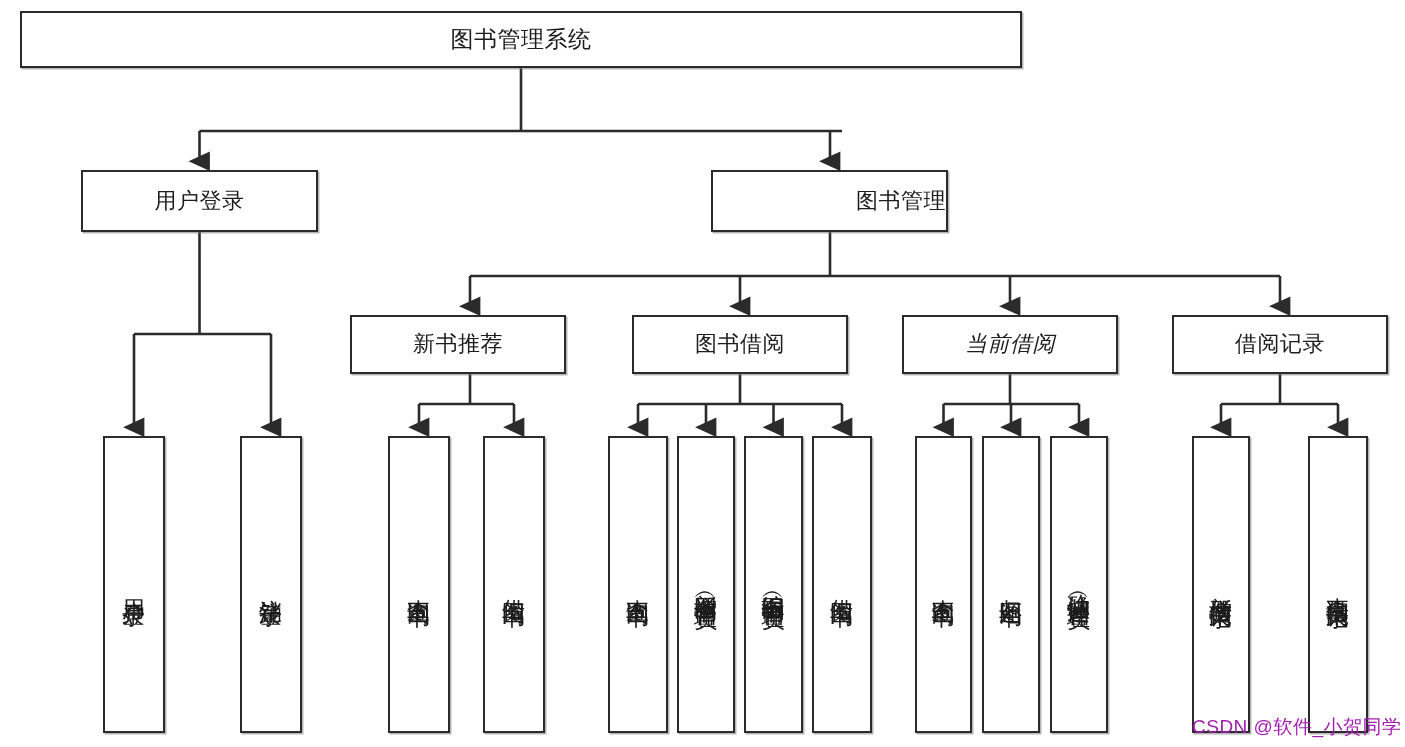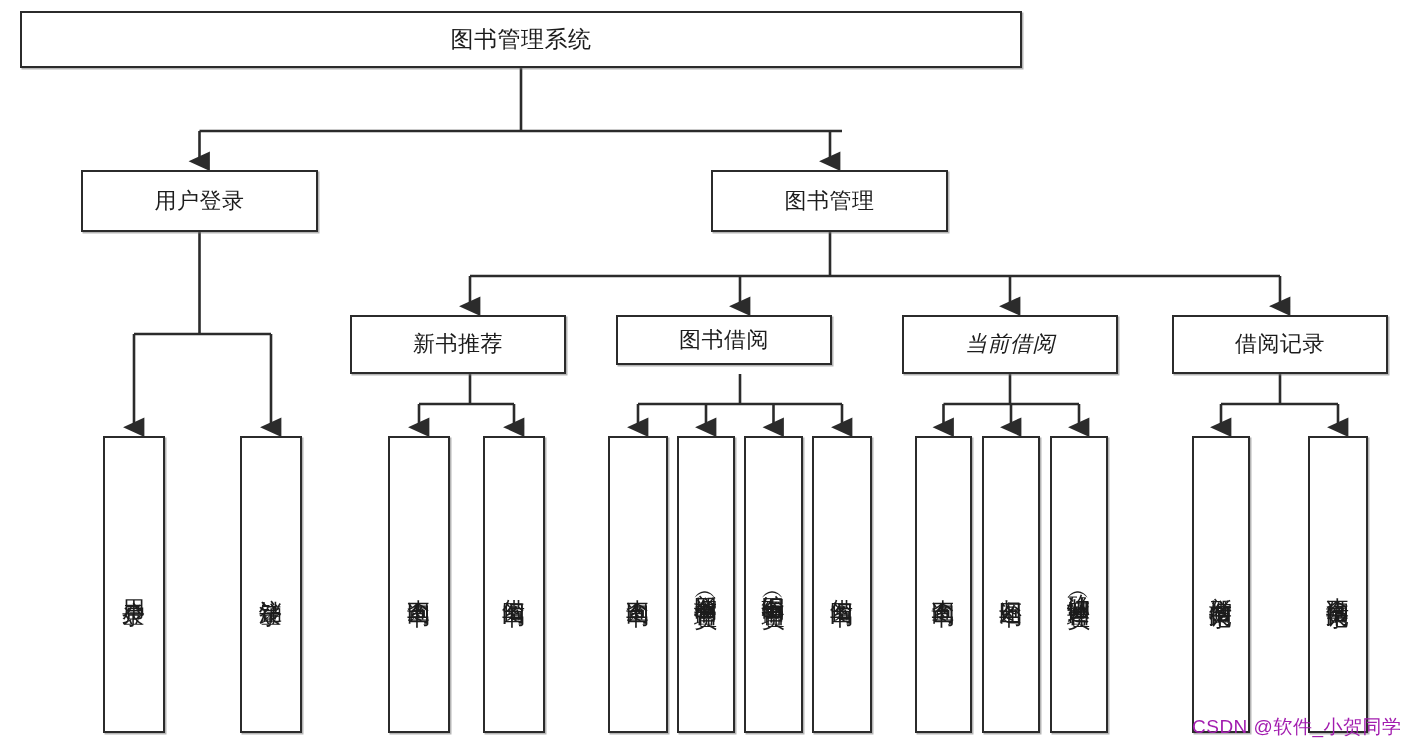--- a/index.html
+++ b/index.html
@@ -126,28 +126,28 @@
     </g>
   </svg>
 
   <div class="node root" style="left:20px; top:11px; width:1002px; height:57px;">
     <span class="label">图书管理系统</span>
   </div>
 
   <div class="node level2" style="left:81px; top:170px; width:237px; height:62px;">
     <span class="label">用户登录</span>
   </div>
-  <div class="node level2" style="left:711px; top:170px; width:237px; height:62px;">
+  <div class="node level2" style="left:711px; top:170px; width:237px; height:62px;justify-content:flex-end;">
     <span class="label">图书管理</span>
   </div>
 
   <div class="node level3" style="left:350px; top:315px; width:216px; height:59px;">
     <span class="label">新书推荐</span>
   </div>
-  <div class="node level3" style="left:616px; top:315px; width:216px; height:50px;">
+  <div class="node level3" style="left:632px; top:315px; width:216px; height:59px;">
     <span class="label">图书借阅</span>
   </div>
   <div class="node level3" style="left:902px; top:315px; width:216px; height:59px;font-style:italic;">
     <span class="label">当前借阅</span>
   </div>
   <div class="node level3" style="left:1172px; top:315px; width:216px; height:59px;">
     <span class="label">借阅记录</span>
   </div>
 
   <div class="node leaf" style="left:103px; top:436px; width:62px; height:297px;">

